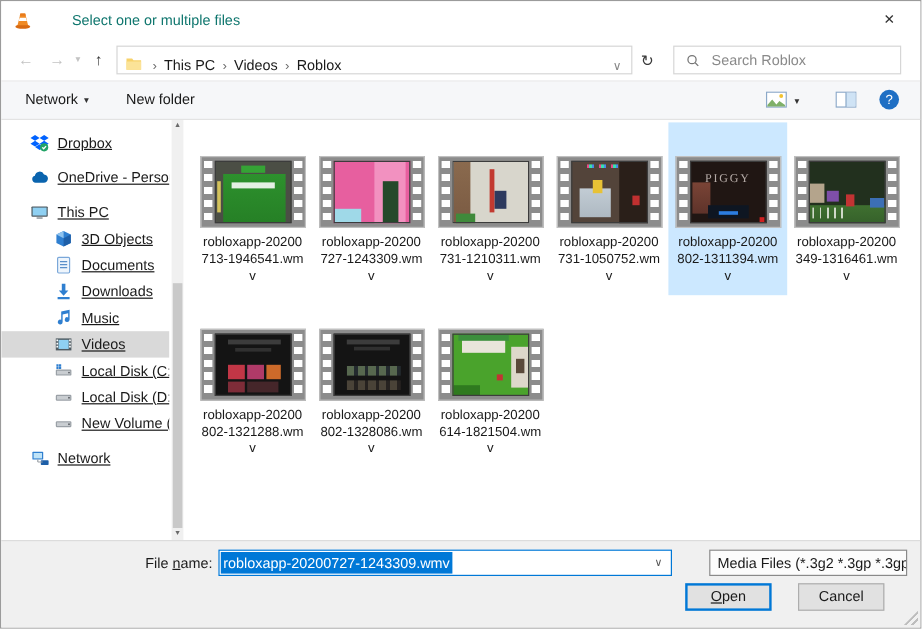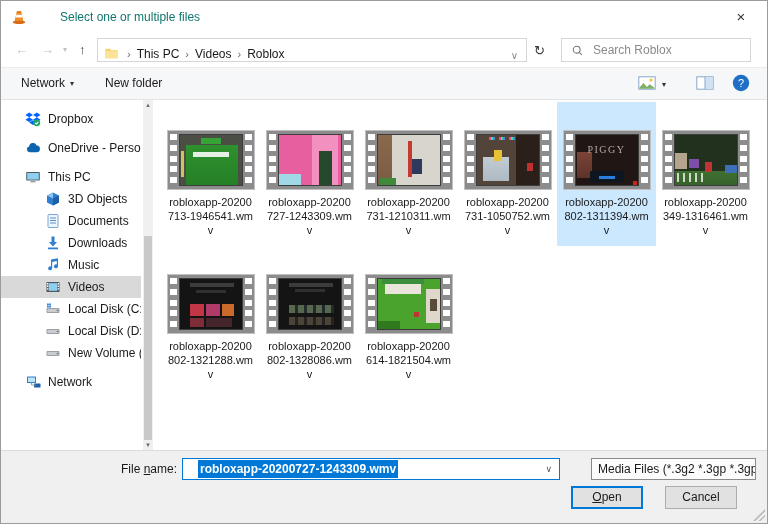--- a/index.html
+++ b/index.html
@@ -41,21 +41,21 @@
   .tb-icon{position:absolute;top:8px;width:18px;height:14px;}
   .tb-icon svg{width:18px;height:14px;}
   .view-icon{left:637px;}
   .view-caret{position:absolute;left:661px;top:12px;font-size:8px;color:#333;}
   .pane-icon{left:695px;}
   .help-icon{left:731px;top:6px;width:18px;height:18px;}
   .help-icon svg{width:18px;height:18px;}
   
   .sidebar{position:absolute;left:0;top:99px;width:152px;height:350px;padding-top:8px;box-sizing:border-box;background:#fff;overflow:hidden;}
   .side-item{height:22px;display:flex;align-items:center;gap:7px;padding-left:24px;width:140px;
-    box-sizing:border-box;white-space:nowrap;overflow:hidden;color:#1a1a1a;}
+    box-sizing:border-box;white-space:nowrap;overflow:hidden;color:#1a1a1a;text-decoration:underline;}
   .side-item.ind{padding-left:44px;}
   .side-item.sel{background:#d9d9d9;}
   .side-item.gap{margin-top:7px;}
   .side-icon{width:16px;height:16px;flex:none;}
   .side-icon svg{width:16px;height:16px;display:block;}
   .side-scroll{position:absolute;left:142px;top:99px;width:10px;height:350px;background:#f0f0f0;}
   .scroll-arrow{position:absolute;left:0;width:10px;height:10px;font-size:6px;color:#6a6a6a;text-align:center;line-height:10px;}
   .scroll-arrow.up{top:0;}
   .scroll-arrow.down{bottom:0;}
   .scroll-thumb{position:absolute;left:1px;right:1px;top:136px;height:204px;background:#c9c9c9;}
@@ -81,21 +81,21 @@
   .t-e{background-color:#201613;background-image:linear-gradient(#2c7de0,#2c7de0),linear-gradient(#0e1622,#0e1622),linear-gradient(#d02020,#d02020),linear-gradient(#7a4436,#5e332a);background-size:16px 3px,34px 11px,4px 4px,15px 26px;background-position:23px 41px,14px 36px,57px 46px,1px 17px;}
   .t-f{background-color:#22301e;background-image:linear-gradient(#c23333,#c23333),linear-gradient(#7e4fa8,#7e4fa8),linear-gradient(#3c6fb5,#3c6fb5),linear-gradient(#b4a48c,#b4a48c),repeating-linear-gradient(90deg,#cfd8c8 0 1.5px,transparent 1.5px 6px),linear-gradient(#3f7030,#35602a);background-size:7px 10px,10px 9px,12px 8px,12px 16px,26px 9px,64px 16px;background-position:30px 27px,14px 24px,50px 30px,0 18px,2px 38px,0 36px;}
   .t-g{background-color:#141414;background-image:linear-gradient(#c23646,#c23646),linear-gradient(#b03a68,#b03a68),linear-gradient(#cc6a2a,#cc6a2a),linear-gradient(#7e2c38,#7e2c38),linear-gradient(#45262a,#45262a),linear-gradient(#3c3c3c,#3c3c3c),linear-gradient(#303030,#303030);background-size:14px 12px,14px 12px,12px 12px,14px 9px,26px 9px,44px 4px,30px 3px;background-position:10px 25px,26px 25px,42px 25px,10px 39px,26px 39px,10px 4px,16px 11px;}
   .t-h{background-color:#141414;background-image:linear-gradient(#3c3c3c,#3c3c3c),linear-gradient(#303030,#303030),repeating-linear-gradient(90deg,#57684f 0 6px,#232a2e 6px 9px),repeating-linear-gradient(90deg,#4a4338 0 6px,#262220 6px 9px);background-size:44px 4px,30px 3px,45px 8px,45px 8px;background-position:10px 4px,16px 10px,10px 26px,10px 38px;}
   .t-i{background-color:#4aa32c;background-image:linear-gradient(#c23333,#c23333),linear-gradient(#5a4a3a,#5a4a3a),linear-gradient(#ddd8ca,#ddd8ca),linear-gradient(#3c8f3c,#3c8f3c),linear-gradient(#e9e5da,#e9e5da),linear-gradient(#2f7a1f,#2f7a1f);background-size:5px 5px,7px 12px,16px 34px,42px 5px,36px 13px,22px 10px;background-position:36px 33px,52px 20px,48px 10px,4px 0,7px 2px,0 42px;}
   
   .footer{position:absolute;left:0;right:0;top:449px;height:73px;background:#f0f0f0;border-top:1px solid #dcdcdc;box-sizing:border-box;}
   .fname-label{position:absolute;left:120px;top:11px;color:#1a1a1a;}
   .fname-input{position:absolute;left:181px;top:7px;width:378px;height:22px;background:#fff;
     border:1px solid #0078d7;display:flex;align-items:center;box-sizing:border-box;}
-  .sel-text{background:#0078d7;color:#fff;padding:2px 2px;margin-left:15px;white-space:nowrap;font-weight:bold;}
+  .sel-text{background:#0078d7;color:#fff;padding:2px 2px;margin-left:1px;white-space:nowrap;}
   .combo-caret{margin-left:auto;margin-right:7px;color:#555;font-size:9px;}
   .ftype{position:absolute;left:590px;top:7px;width:165px;height:22px;background:#fcfcfc;border:1px solid #8a8a8a;
     display:flex;align-items:center;box-sizing:border-box;padding-left:6px;white-space:nowrap;overflow:hidden;}
   .btn{position:absolute;top:35px;width:72px;height:23px;background:#e1e1e1;text-align:center;box-sizing:border-box;}
   .open-btn{left:570px;border:2px solid #0078d7;line-height:19px;}
   .cancel-btn{left:664px;border:1px solid #adadad;line-height:21px;}
   .grip{position:absolute;right:2px;bottom:2px;width:12px;height:12px;
     background:repeating-linear-gradient(135deg,#bdbdbd 0 1.5px,transparent 1.5px 4.2px);
     clip-path:polygon(100% 0,100% 100%,0 100%);}
   u{text-decoration:underline;}

